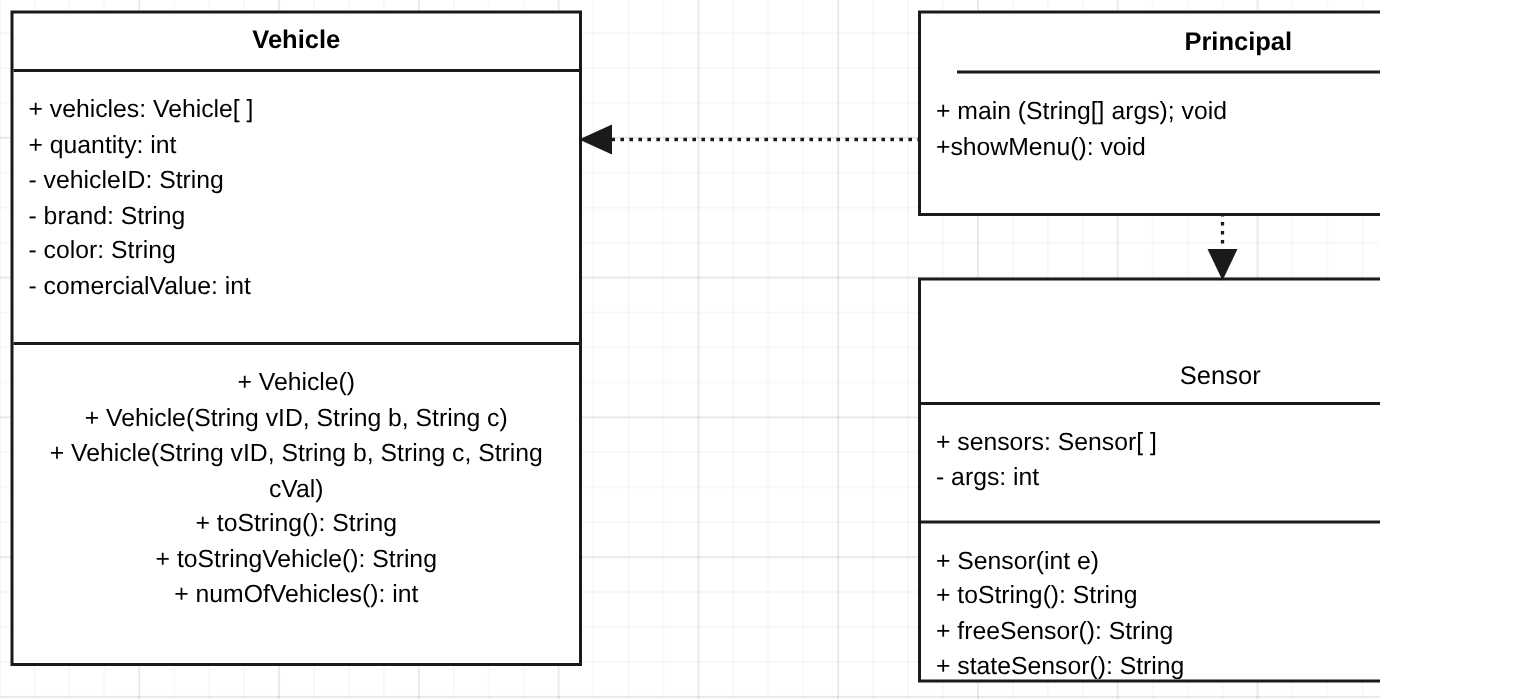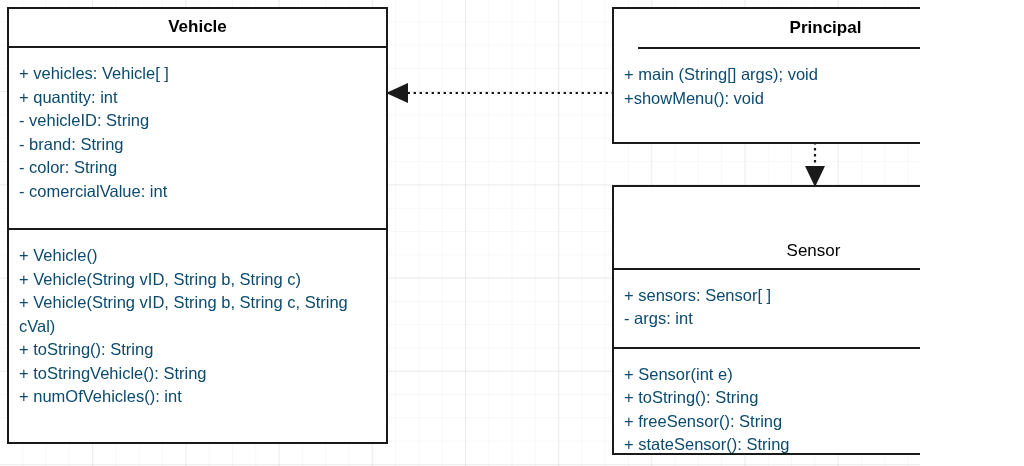--- a/index.html
+++ b/index.html
@@ -55,34 +55,34 @@
     border-bottom: 2px solid #1a1a1a;
   }
   .class-title.bold { font-weight: bold; }
   .class-title.regular { font-weight: normal; }
 
   .compartment {
     box-sizing: border-box;
     padding: 14px 10px 10px 10px;
     font-size: 16.5px;
     line-height: 23.5px;
-    color: #0c4a6e;
+    color: #000000;
     overflow: hidden;
   }
   .compartment.divided { border-top: 2px solid #1a1a1a; }
   .member {
     white-space: normal;
     word-break: normal;
   }
 
   
   #class-vehicle   { left: 7px;   top: 7px;   width: 381px; height: 437px; }
   #class-vehicle .class-title { height: 39px; }
   #class-vehicle .attrs  { height: 180px; }
-  #class-vehicle .ops    { flex: 1 1 auto; }
+  #class-vehicle .ops    { flex: 1 1 auto; text-align: center; }
 
   #class-principal { left: 612px; top: 7px;   width: 403px; height: 137px; }
   #class-principal .class-title { height: 40px; margin-left: 24px; }
   #class-principal .ops  { flex: 1 1 auto; }
 
   #class-sensor    { left: 612px; top: 185px; width: 403px; height: 270px; }
   #class-sensor .class-title { height: 40px; margin-top: 48px; }
   #class-sensor .attrs { height: 86px; }
   #class-sensor .ops   { flex: 1 1 auto; }
 

